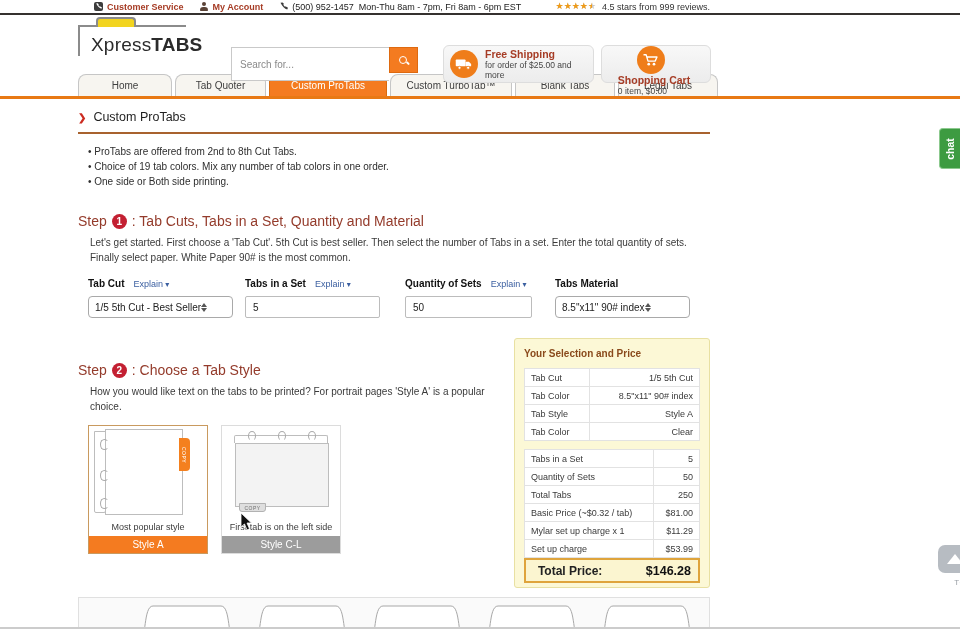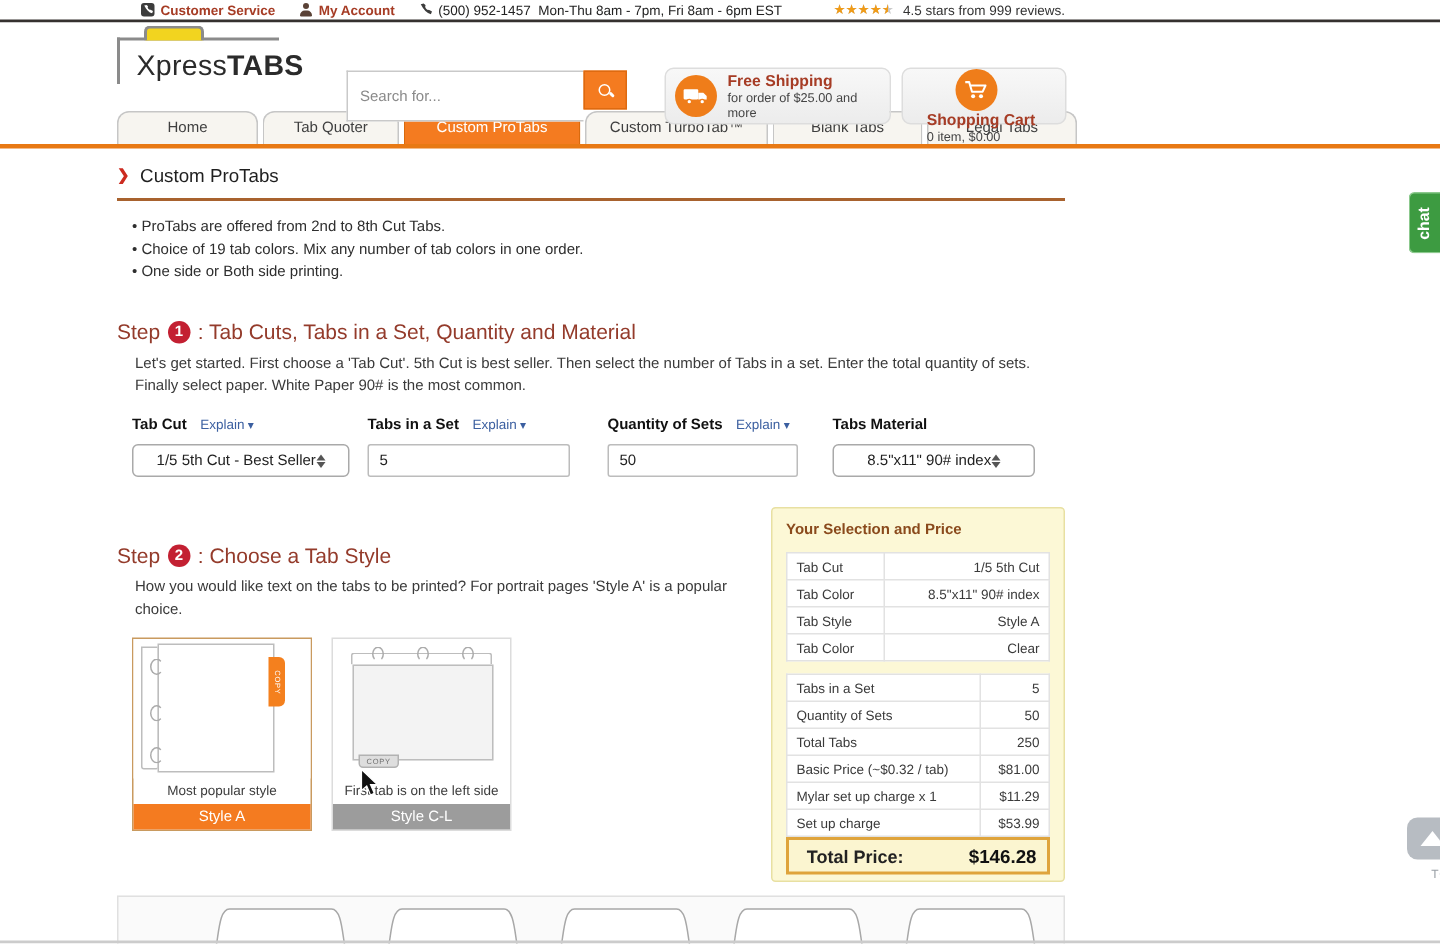--- a/index.html
+++ b/index.html
@@ -82,21 +82,21 @@
 
   .form-row { display:flex; margin:13px 0 0 10px; }
   .field { }
   .f1 { width:145px; margin-right:12px; } .f2 { width:135px; margin-right:25px; }
   .f3 { width:127px; margin-right:23px; } .f4 { width:135px; }
   .field-lab { display:flex; align-items:baseline; gap:9px; margin-bottom:7px; }
   .lab { font-size:10px; font-weight:bold; color:#111; }
   .explain { font-size:9px; color:#3b5fa0; cursor:pointer; }
   .explain:after { content:" ▾"; font-size:8px; }
   .selectbox { width:100%; height:22px; border:1px solid #a9a9a9; border-radius:4px; background:#fff;
-    display:flex; align-items:center; justify-content:center; padding:6px 6px; font-size:10px;
+    display:flex; align-items:center; justify-content:flex-start; padding:6px 6px; font-size:10px;
     color:#222; cursor:pointer; }
   .stepper { display:flex; flex-direction:column; gap:1px; align-items:center; }
   .stepper i { width:0; height:0; border-left:3px solid transparent; border-right:3px solid transparent; }
   .stepper .up { border-bottom:4px solid #555; }
   .stepper .dn { border-top:4px solid #555; }
   .textinput { width:100%; height:22px; border:1px solid #bcbcbc; border-radius:2px; font-size:10px;
     padding:0 7px; color:#222; outline:none; font-family:"Liberation Sans",sans-serif; }
 
   
   .step2-row { display:flex; justify-content:space-between; margin-top:20px; }

